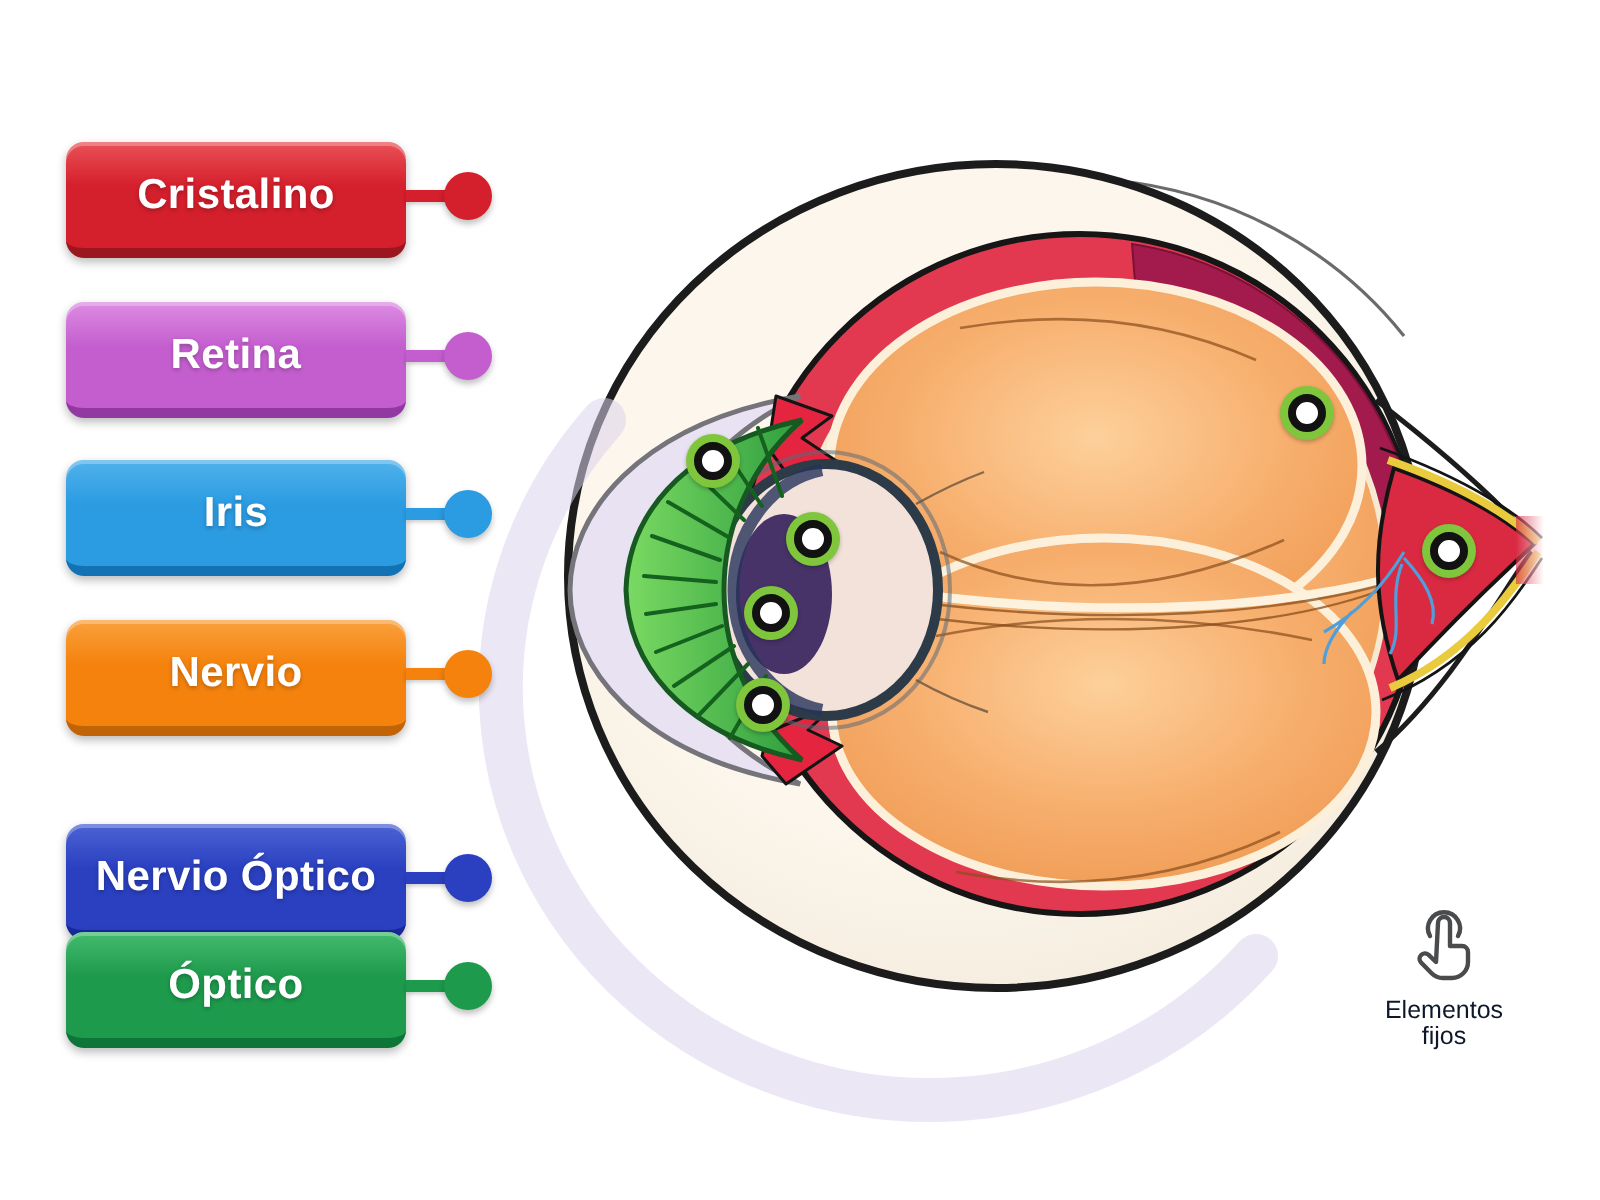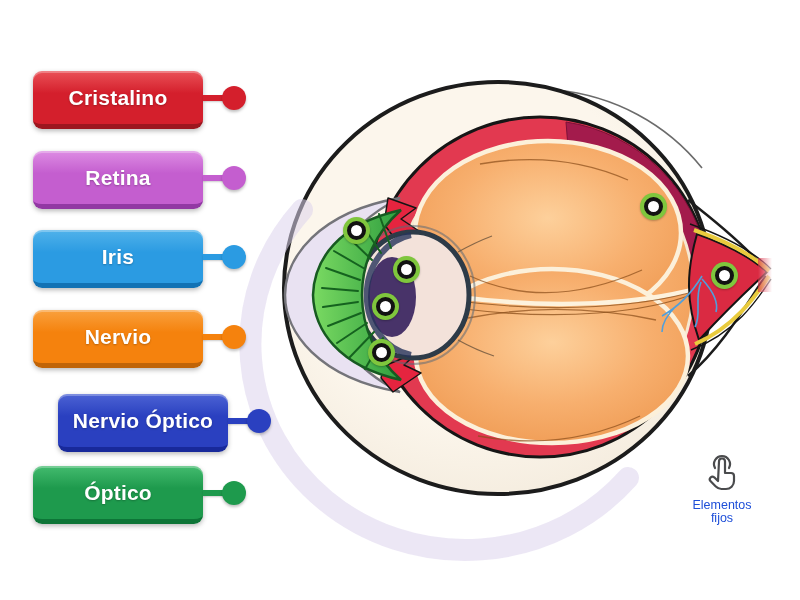--- a/index.html
+++ b/index.html
@@ -18,21 +18,21 @@
              background:var(--main);box-shadow:0 1px 2px rgba(0,0,0,.2);}
   .tag .dot{position:absolute;right:-43px;top:50%;margin-top:-12px;width:24px;height:24px;
             border-radius:50%;background:var(--main);box-shadow:0 2px 3px rgba(0,0,0,.25);}
 
   
   .pin{position:absolute;width:27px;height:27px;border-radius:50%;background:var(--pin,#7fc63d);
        display:grid;place-items:center;box-shadow:0 1px 2px rgba(0,0,0,.25);cursor:pointer;}
   .pin .core{width:11px;height:11px;border-radius:50%;background:#ffffff;border:4.5px solid #121212;}
 
   
-  .legend{position:absolute;left:672px;top:452px;width:100px;text-align:center;color:#1d4ed8;}
+  .legend{position:absolute;left:672px;top:452px;width:100px;text-align:center;color:#0f172a;}
   .legend svg{display:block;margin:0 auto;}
   .legend .cap{font-size:12.5px;line-height:15px;margin-top:2px;}
 
   .eye-svg{position:absolute;left:0;top:0;}
 </style>
 </head>
 <body>
 
 <div id="app">
 
@@ -108,21 +108,21 @@
   <div class="tag" style="top: 151px; --main: #c45ecf; --light: #dd8ce3; --dark: #9238a3;">
     <span class="txt">Retina</span>
     <span class="stem"></span>
     <span class="dot"></span>
   </div>
   <div class="tag" style="top: 310px; --main: #f5820d; --light: #f9a13e; --dark: #c06407;">
     <span class="txt">Nervio</span>
     <span class="stem"></span>
     <span class="dot"></span>
   </div>
-  <div class="tag" style="top: 394px; margin-left: 25px; --main: #2a40c0; --light: #4c63d4; --dark: #18299a;">
+  <div class="tag" style="top: 412px; --main: #2a40c0; --light: #4c63d4; --dark: #18299a;">
     <span class="txt">Nervio Óptico</span>
     <span class="stem"></span>
     <span class="dot"></span>
   </div>
   <div class="tag" style="top: 466px; --main: #1e9a4d; --light: #43bb6e; --dark: #0d7537;">
     <span class="txt">Óptico</span>
     <span class="stem"></span>
     <span class="dot"></span>
   </div>
 

